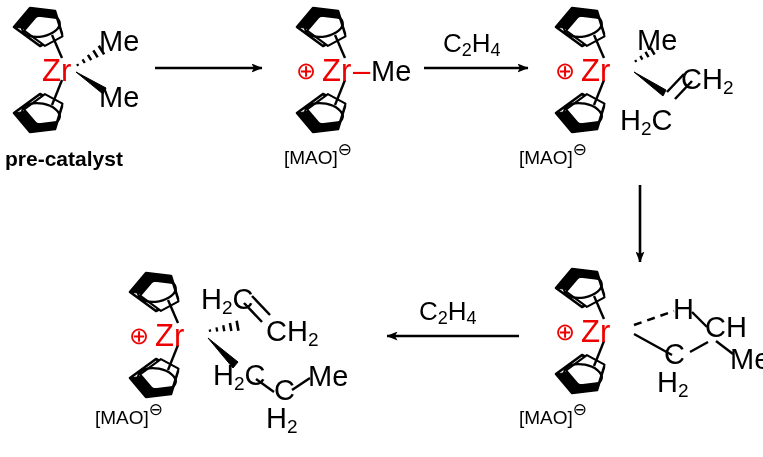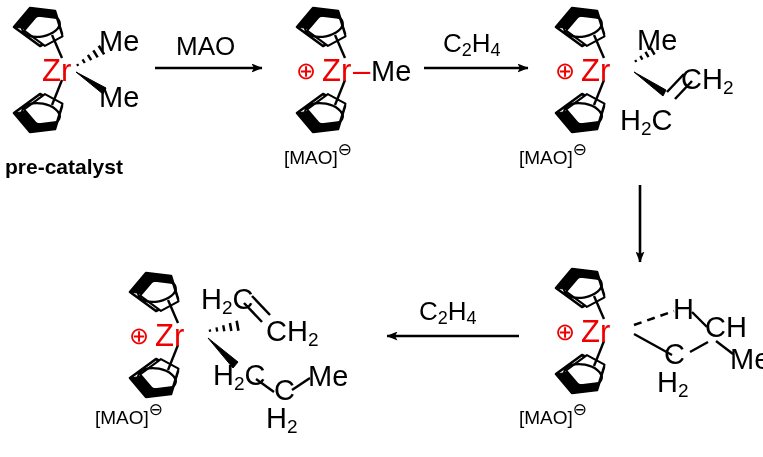--- a/index.html
+++ b/index.html
@@ -135,23 +135,22 @@
       <line x1="256" y1="379" x2="274" y2="392" stroke="#000" stroke-width="2.4"></line>
 
       <line x1="292" y1="390" x2="310" y2="378" stroke="#000" stroke-width="2.4"></line>
     </g>
 
   </svg>
 
   <div class="lbl zr" style="left:42px;top:55px;">Zr</div>
   <div class="lbl atom" style="left:99px;top:27px;">Me</div>
   <div class="lbl atom" style="left:99px;top:83px;">Me</div>
-  <div class="lbl precat" style="left:5px;top:156px;">pre-catalyst</div>
+  <div class="lbl precat" style="left:5px;top:148px;">pre-catalyst</div>
 
-  <div class="lbl rxn" style="left:176px;top:33px;">MAO</div>
 
   <div class="lbl plus" style="left:296px;top:59px;">⊕</div>
   <div class="lbl zr" style="left:322px;top:55px;">Zr</div>
   <div class="lbl zr" style="left:353px;top:55px;">–</div>
   <div class="lbl atom" style="left:371px;top:57px;">Me</div>
   <div class="lbl" style="left:284px;top:148px;"><span class="mao">[MAO]</span><span class="maoch">⊖</span></div>
 
   <div class="lbl" style="left:443px;top:30px;"><span class="rxn">C</span><span class="rsub">2</span><span class="rxn">H</span><span class="rsub">4</span></div>
 
   <div class="lbl plus" style="left:555px;top:59px;">⊕</div>

